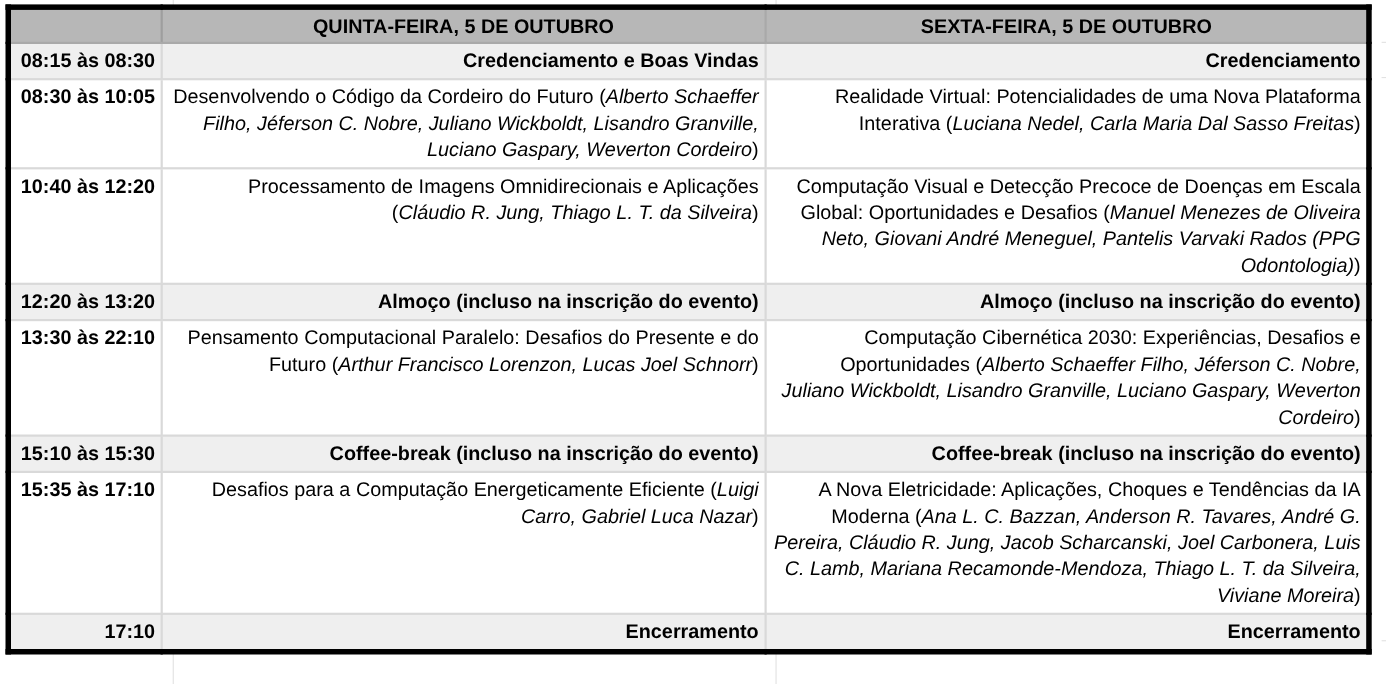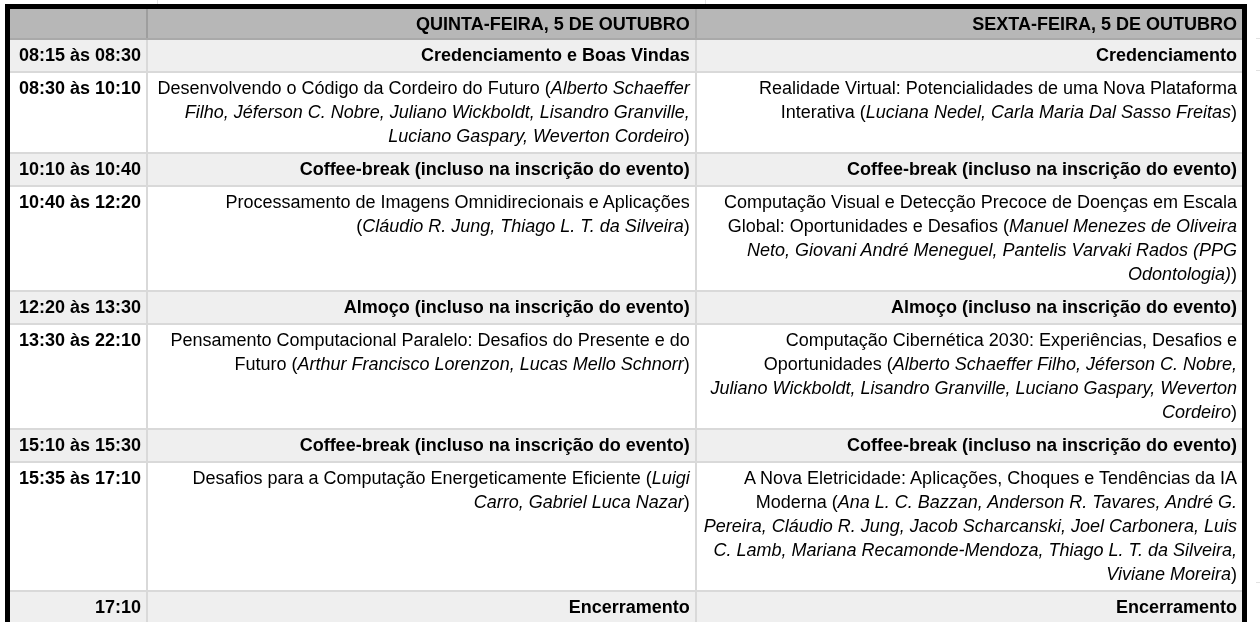--- a/index.html
+++ b/index.html
@@ -43,21 +43,21 @@
     }
     .schedule td, .schedule th {
       border: 2px solid #d9d9d9;
       vertical-align: top;
       padding: 3px 5px 4px 6px;
       text-align: right;
     }
     .schedule th {
       background: #b7b7b7;
       font-weight: bold;
-      text-align: right;
+      text-align: center;
       padding: 3px 5px 2px 5px;
       border-color: #a9a9a9;
     }
     .schedule tr.head th:first-child { border-right-color: #9e9e9e; }
     .col-time { width: 136px; }
     .col-day { width: 535px; }
     .time-cell {
       font-weight: bold;
       white-space: nowrap;
     }
@@ -92,46 +92,41 @@
   </thead>
   <tbody>
 
     <tr class="break">
       <td class="time-cell">08:15 às 08:30</td>
       <td>Credenciamento e Boas Vindas</td>
       <td>Credenciamento</td>
     </tr>
 
     <tr class="talk" style="height:80px;">
-      <td class="time-cell">08:30 às 10:10</td>
+      <td class="time-cell">08:30 às 10:05</td>
       <td><span>Desenvolvendo o Código da Cordeiro do Futuro (</span><span class="authors">Alberto Schaeffer Filho, Jéferson C. Nobre, Juliano Wickboldt, Lisandro Granville, Luciano Gaspary, Weverton Cordeiro</span><span>)</span></td>
       <td><span>Realidade Virtual: Potencialidades de uma Nova Plataforma Interativa (</span><span class="authors">Luciana Nedel, Carla Maria Dal Sasso Freitas</span><span>)</span></td>
     </tr>
 
-    <tr class="break">
-      <td class="time-cell">10:10 às 10:40</td>
-      <td>Coffee-break (incluso na inscrição do evento)</td>
-      <td>Coffee-break (incluso na inscrição do evento)</td>
-    </tr>
 
     <tr class="talk" style="height:104px;">
       <td class="time-cell">10:40 às 12:20</td>
       <td><span>Processamento de Imagens Omnidirecionais e Aplicações (</span><span class="authors">Cláudio R. Jung, Thiago L. T. da Silveira</span><span>)</span></td>
       <td><span>Computação Visual e Detecção Precoce de Doenças em Escala Global: Oportunidades e Desafios (</span><span class="authors">Manuel Menezes de Oliveira Neto, Giovani André Meneguel, Pantelis Varvaki Rados (PPG Odontologia)</span><span>)</span></td>
     </tr>
 
     <tr class="break">
-      <td class="time-cell">12:20 às 13:30</td>
+      <td class="time-cell">12:20 às 13:20</td>
       <td>Almoço (incluso na inscrição do evento)</td>
       <td>Almoço (incluso na inscrição do evento)</td>
     </tr>
 
     <tr class="talk" style="height:104px;">
       <td class="time-cell">13:30 às 22:10</td>
-      <td><span>Pensamento Computacional Paralelo: Desafios do Presente e do Futuro (</span><span class="authors">Arthur Francisco Lorenzon, Lucas Mello Schnorr</span><span>)</span></td>
+      <td><span>Pensamento Computacional Paralelo: Desafios do Presente e do Futuro (</span><span class="authors">Arthur Francisco Lorenzon, Lucas Joel Schnorr</span><span>)</span></td>
       <td><span>Computação Cibernética 2030: Experiências, Desafios e Oportunidades (</span><span class="authors">Alberto Schaeffer Filho, Jéferson C. Nobre, Juliano Wickboldt, Lisandro Granville, Luciano Gaspary, Weverton Cordeiro</span><span>)</span></td>
     </tr>
 
     <tr class="break">
       <td class="time-cell">15:10 às 15:30</td>
       <td>Coffee-break (incluso na inscrição do evento)</td>
       <td>Coffee-break (incluso na inscrição do evento)</td>
     </tr>
 
     <tr class="talk" style="height:128px;">

